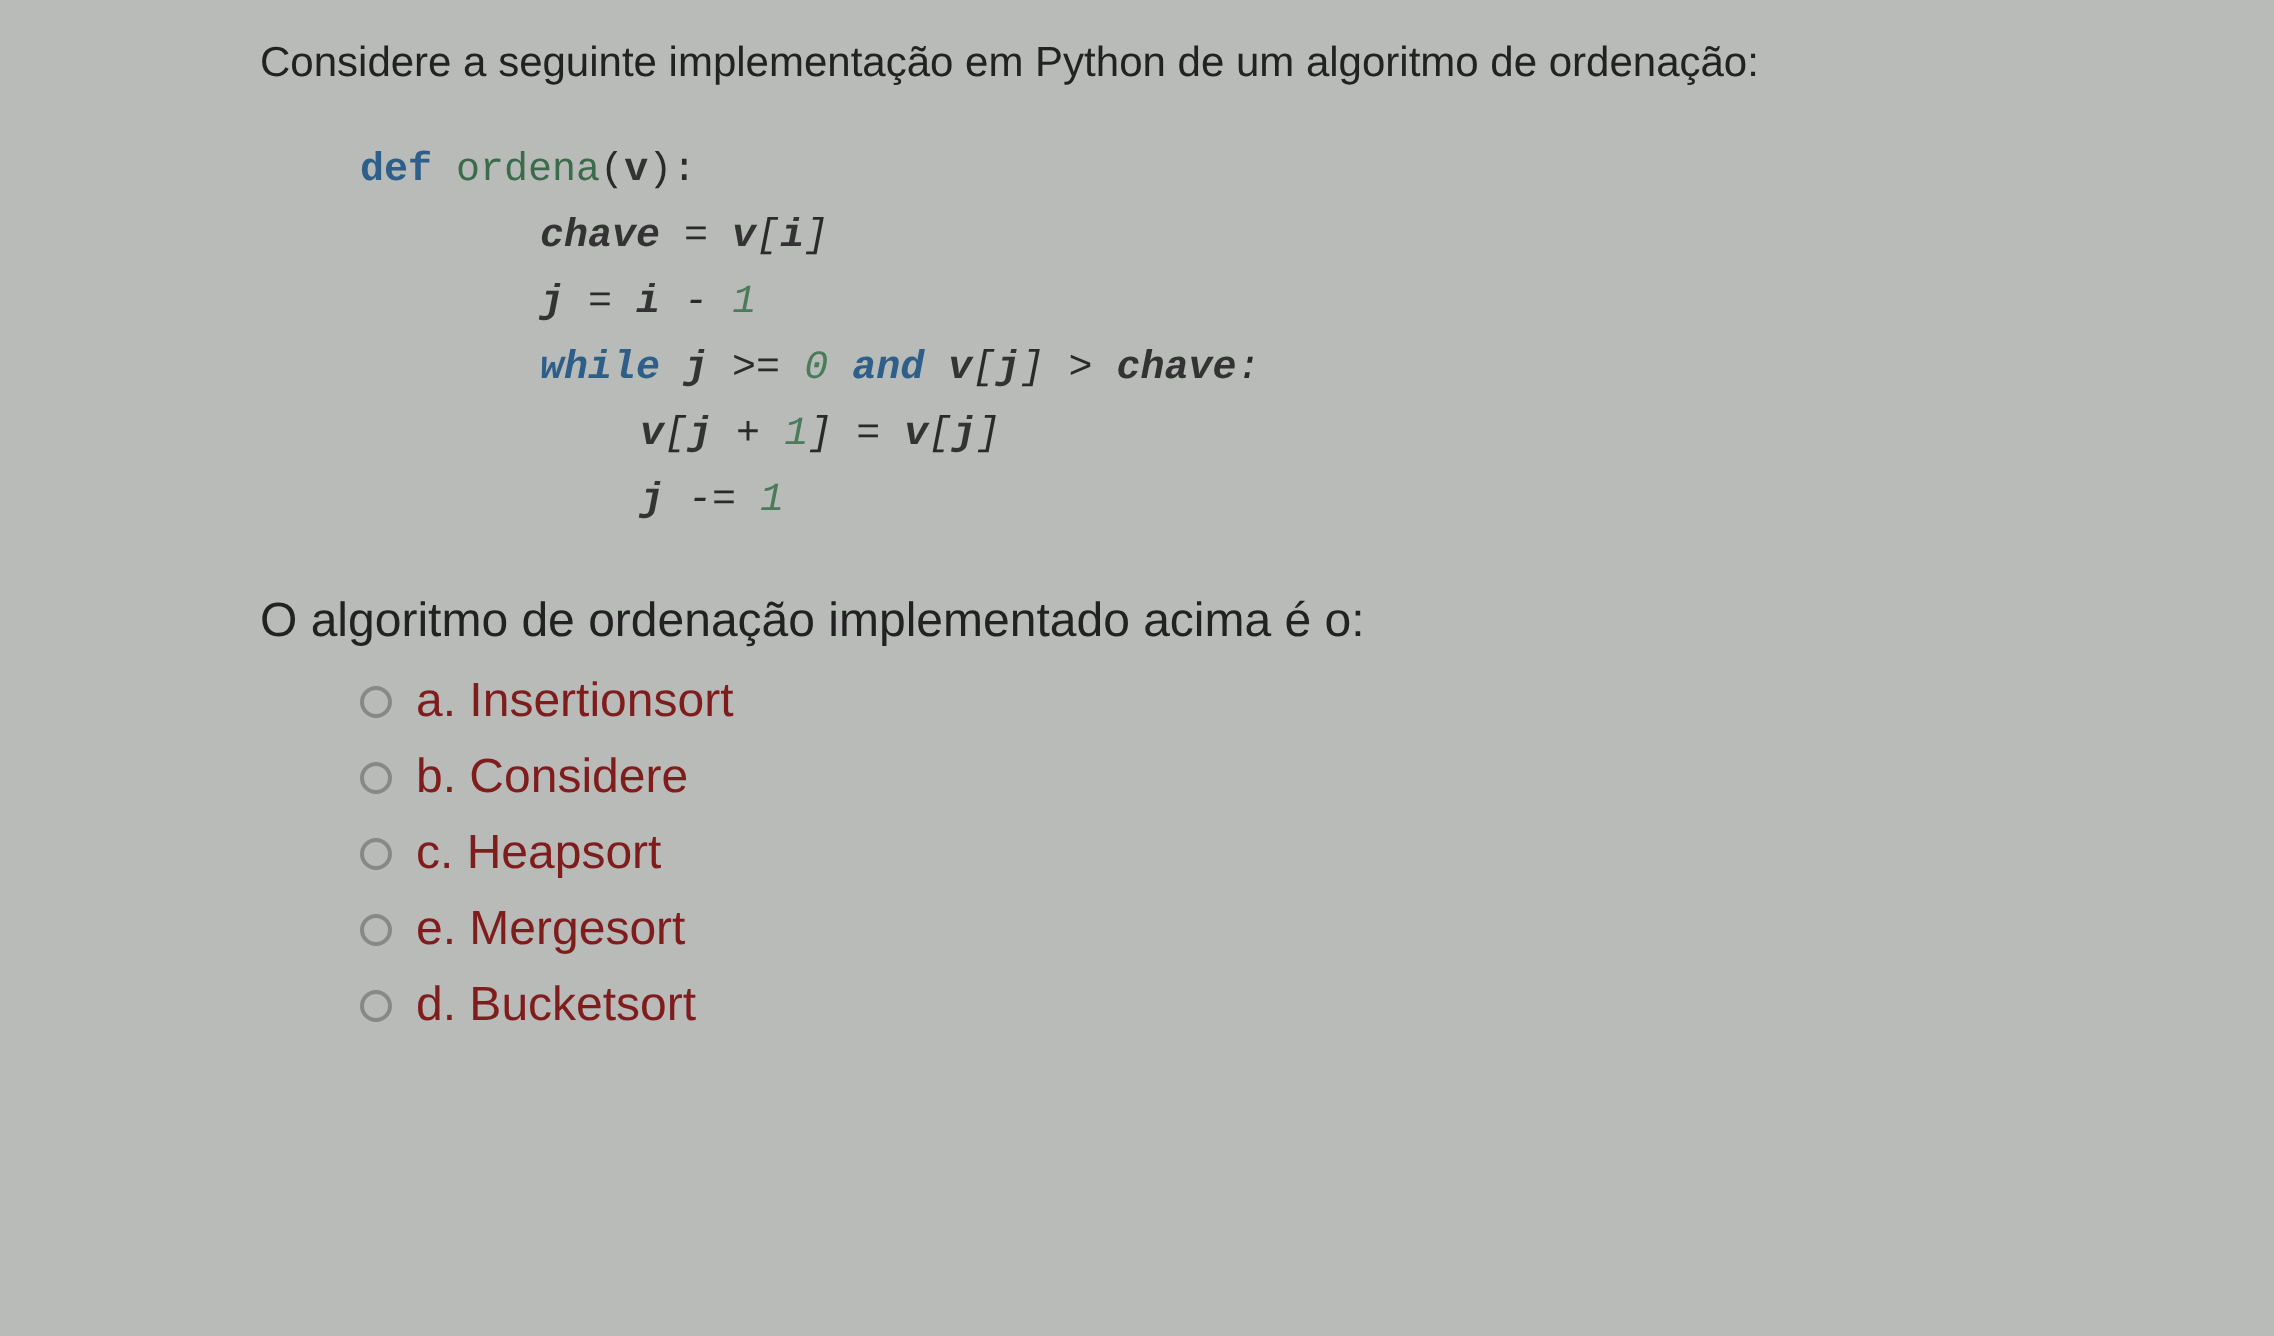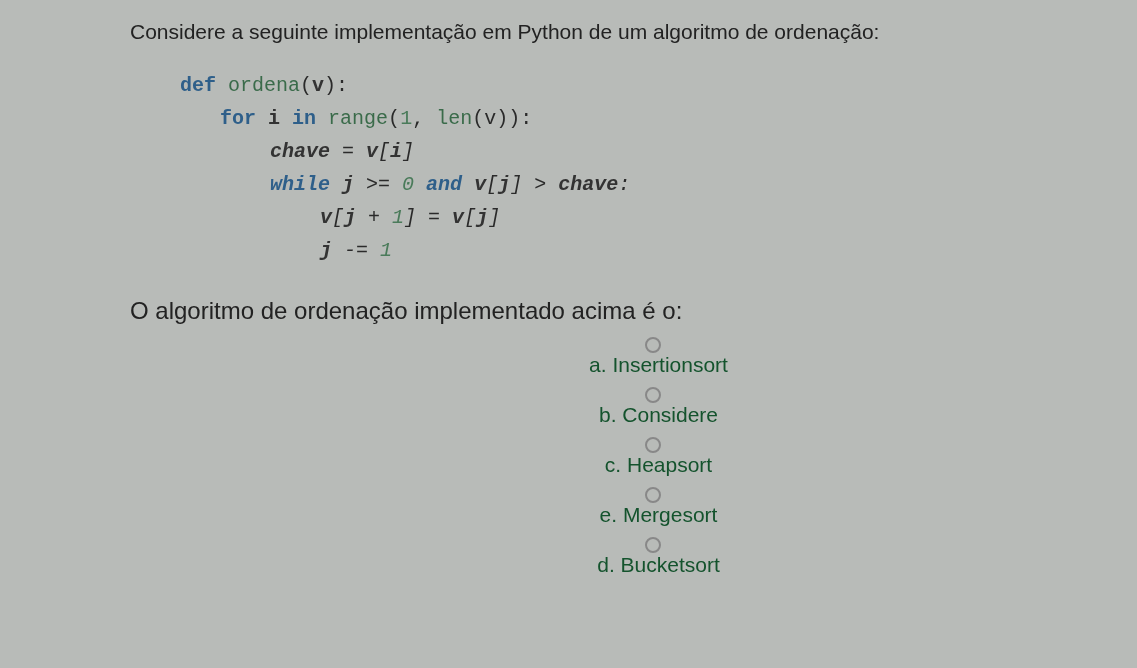--- a/index.html
+++ b/index.html
@@ -54,23 +54,22 @@
       color: #222;
       margin-bottom: 12px;
     }
     .options {
       margin-left: 50px;
     }
     .option {
       display: flex;
       align-items: center;
       margin-bottom: 10px;
-      font-size: 21px;
-      color: #14532d;
-      flex-direction: column;
+      font-size: 24px;
+      color: #7f1d1d;
     }
     .radio {
       width: 16px;
       height: 16px;
       border: 2px solid #888;
       border-radius: 50%;
       margin-right: 12px;
       background: transparent;
       flex-shrink: 0;
     }
@@ -78,22 +77,22 @@
     .indent2 { padding-left: 90px; font-style: italic; }
     .indent3 { padding-left: 140px; font-style: italic; }
   </style>
 </head>
 <body>
 
 <div class="question-text">Considere a seguinte implementação em Python de um algoritmo de ordenação:</div>
 
 <div class="code-block">
   <div class="code-line"><span class="keyword">def</span> <span class="funcname">ordena</span><span>(</span><span class="var">v</span><span>):</span></div>
-  <div class="code-line indent1"><span class="keyword">for</span> <span class="var">i</span> <span class="keyword">in</span> <span class="builtin">range</span><span>(</span><span class="num">1</span><span>,</span> <span class="builtin">len</span><span>(v))</span><span>:</span></div>
   <div class="code-line indent2"><span class="var">chave</span><span> = </span><span class="var">v</span><span>[</span><span class="var">i</span><span>]</span></div>
+  <div class="code-line indent2"><span class="var">j</span><span> = </span><span class="var">i</span><span> - </span><span class="num">1</span></div>
   <div class="code-line indent2"><span class="keyword">while</span> <span class="var">j</span><span> &gt;= </span><span class="num">0</span> <span class="keyword">and</span> <span class="var">v</span><span>[</span><span class="var">j</span><span>]</span><span> &gt; </span><span class="var">chave</span><span>:</span></div>
   <div class="code-line indent3"><span class="var">v</span><span>[</span><span class="var">j</span><span> + </span><span class="num">1</span><span>]</span><span> = </span><span class="var">v</span><span>[</span><span class="var">j</span><span>]</span></div>
   <div class="code-line indent3"><span class="var">j</span><span> -= </span><span class="num">1</span></div>
 </div>
 
 <div class="sub-question">O algoritmo de ordenação implementado acima é o:</div>
 
 <div class="options">
   <div class="option">
     <span class="radio"></span>

